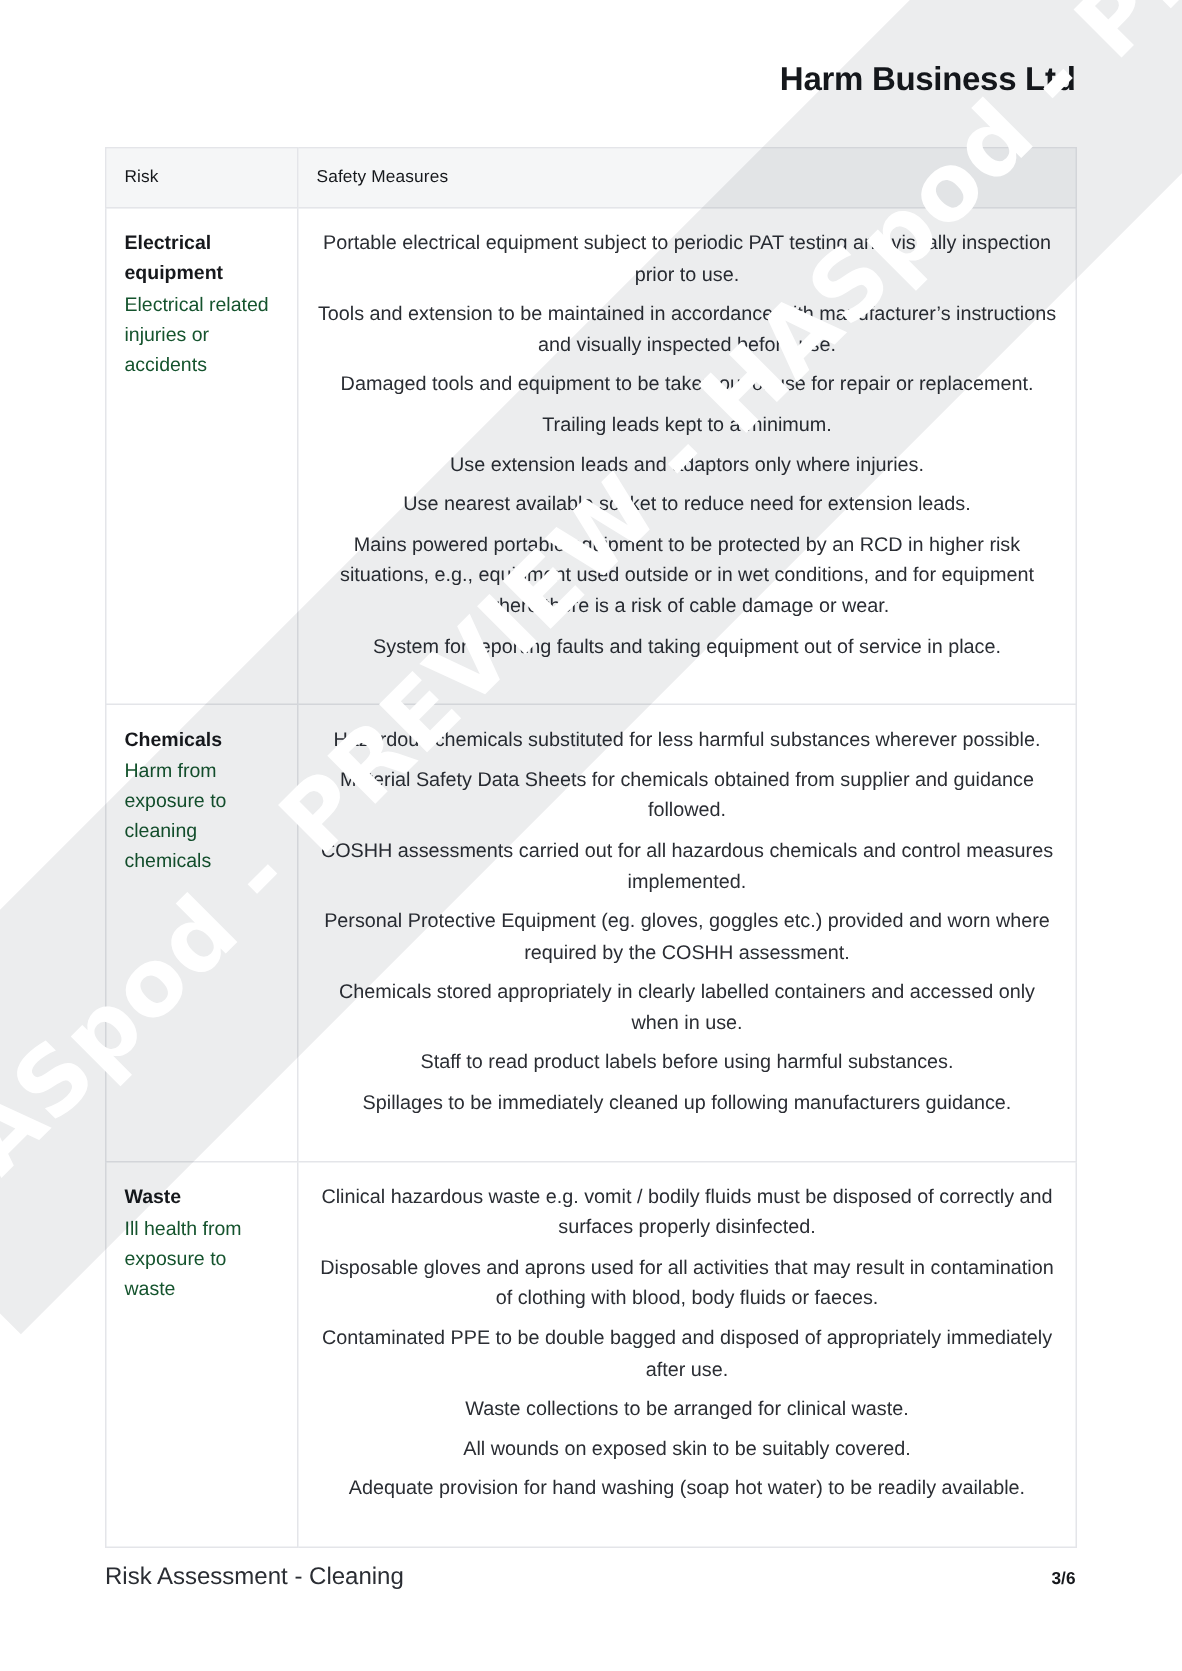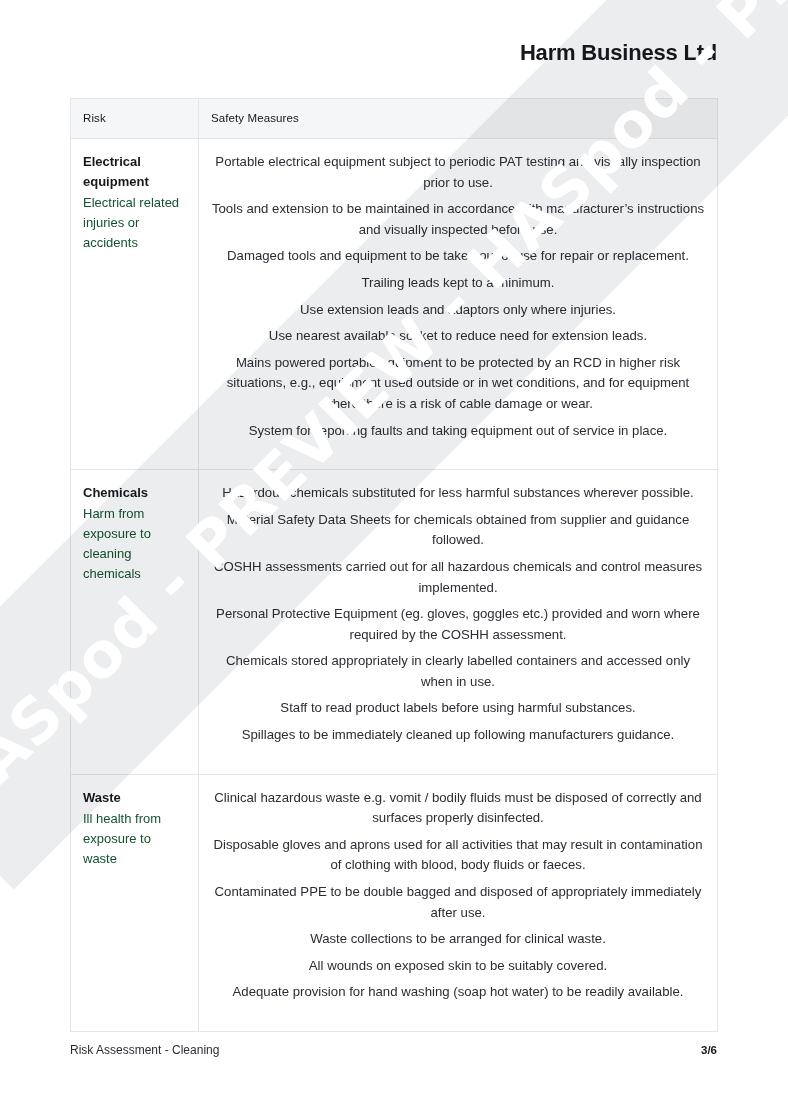--- a/index.html
+++ b/index.html
@@ -94,21 +94,21 @@
   .doc-footer {
     position: absolute;
     left: 70px;
     top: 1043px;
     width: 647px;
     display: flex;
     justify-content: space-between;
     align-items: baseline;
   }
   .footer-title {
-    font-size: 12px;
+    font-size: 16px;
     color: #2a2d33;
   }
   .footer-page {
     font-size: 11.5px;
     font-weight: bold;
     color: #16181c;
   }
 
   
   .watermark {

